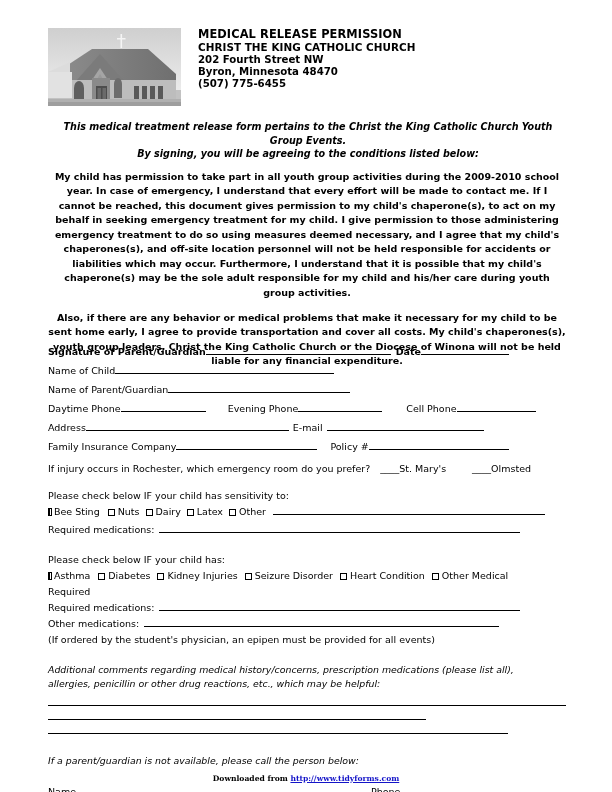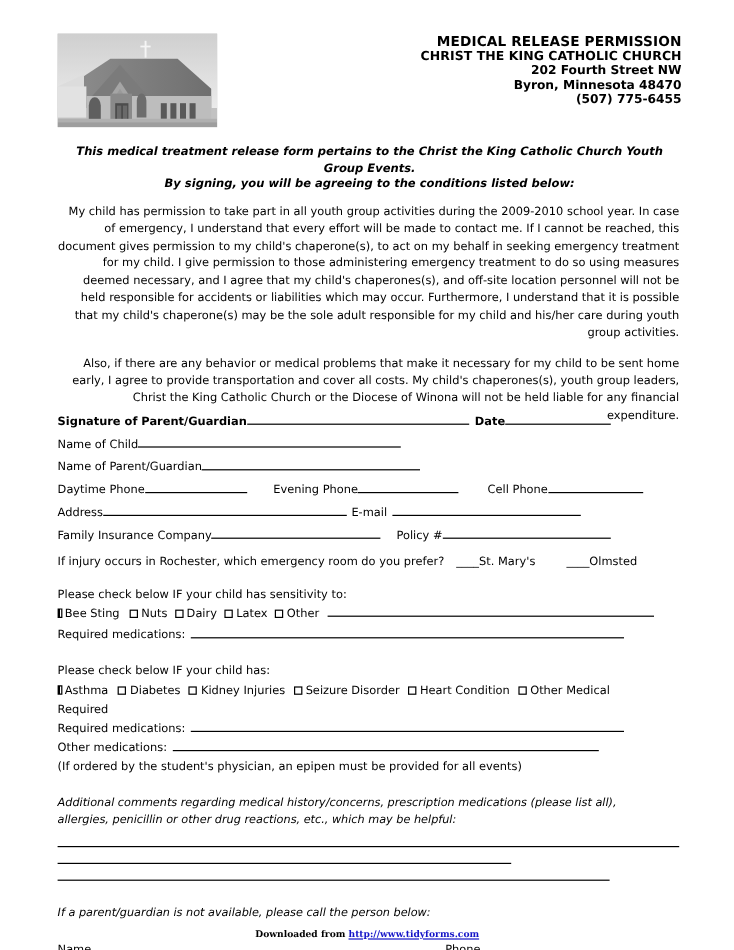--- a/index.html
+++ b/index.html
@@ -41,21 +41,21 @@
     overflow: hidden;
     background: #b9b9b9;
   }
   .church-photo svg { display: block; }
 
   .title-block {
     position: absolute;
     left: 150px;
     top: 0px;
     width: 370px;
-    text-align: right;
+    text-align: left;
     line-height: 1.18;
   }
   .t-main {
     font-size: 11.4px;
     font-weight: bold;
     letter-spacing: 0.1px;
   }
   .t-sub {
     font-size: 10.4px;
     font-weight: bold;
@@ -82,22 +82,23 @@
   
   .body-wrap {
     position: absolute;
     left: 48px;
     top: 170px;
     width: 518px;
   }
   .para {
     font-size: 9.5px;
     line-height: 1.52;
-    text-align: right;
+    text-align: center;
     margin: 0 0 11px 0;
+    font-weight: bold;
   }
 
   
   .form-area {
     position: absolute;
     left: 48px;
     top: 342px;
     width: 518px;
     font-size: 9.5px;
   }

